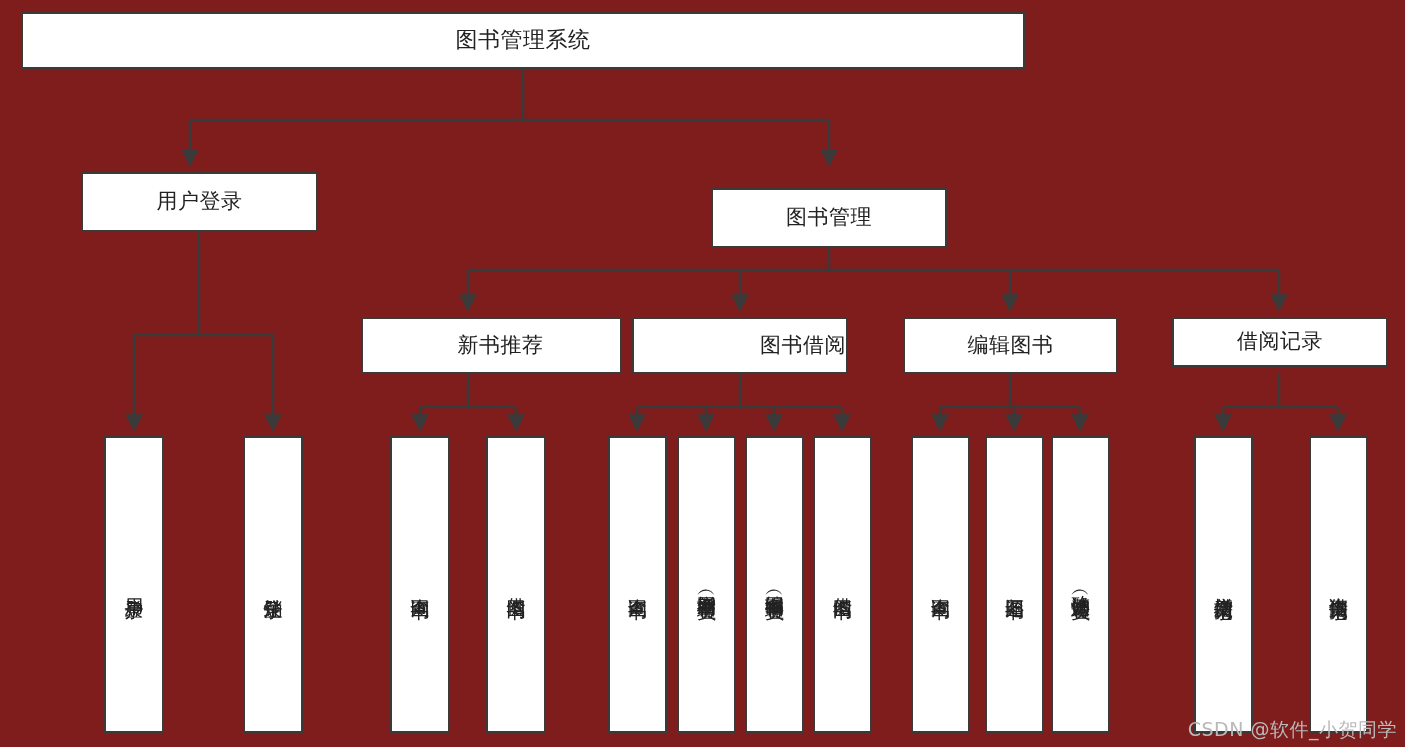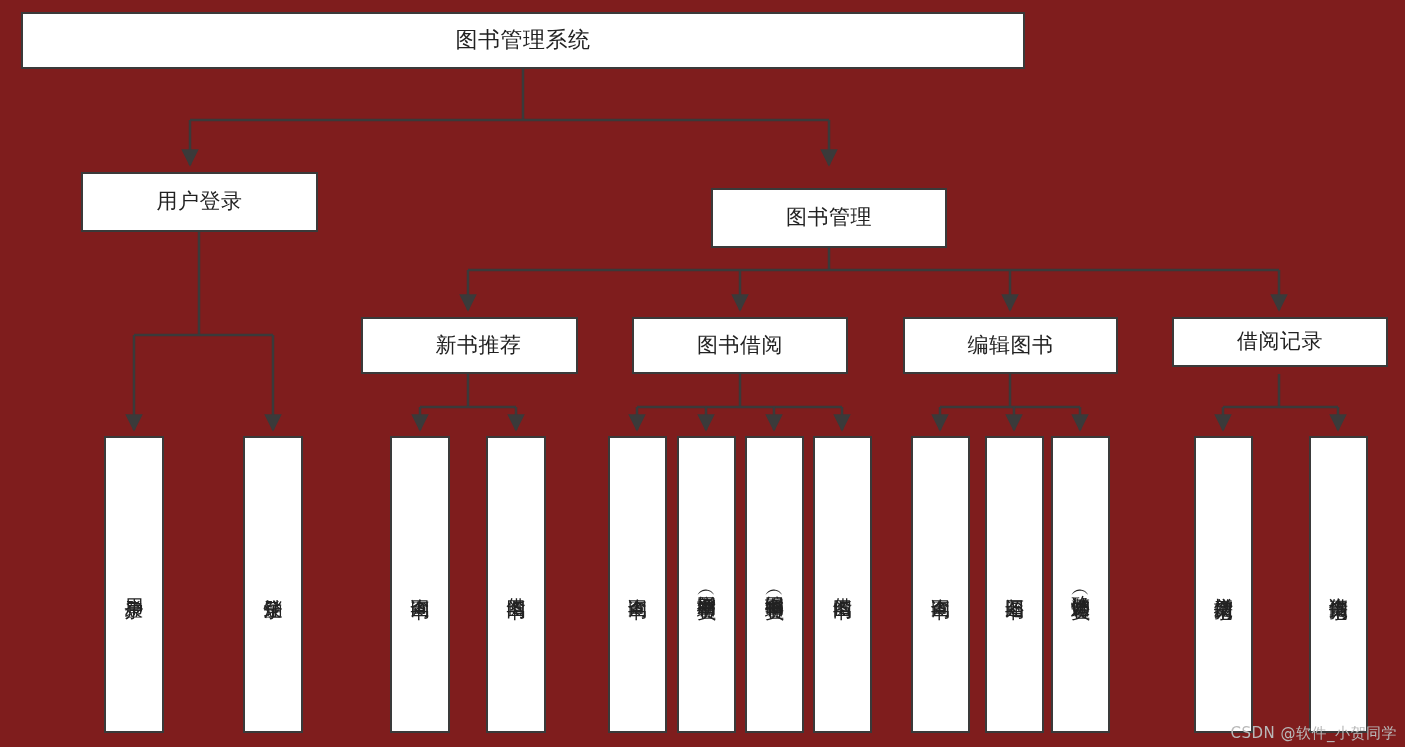--- a/index.html
+++ b/index.html
@@ -59,21 +59,21 @@
     line-height: 1.05;
     display: block;
   }
   .node-root {
     font-size: 22px;
   }
   #watermark {
     position: absolute;
     right: 8px;
     bottom: 4px;
-    font-size: 15px;
+    font-size: 19px;
     color: #b9b9b9;
     letter-spacing: 0.5px;
     white-space: nowrap;
     z-index: 5;
   }
 </style>
 </head>
 <body>
 
 <div id="diagram-root">
@@ -145,25 +145,25 @@
   </div>
 
   <div class="node node-h" style="left:81px; top:172px; width:237px; height:60px;">
     <span>用户登录</span>
   </div>
 
   <div class="node node-h" style="left:711px; top:188px; width:236px; height:60px;">
     <span>图书管理</span>
   </div>
 
-  <div class="node node-h" style="left:361px; top:317px; width:217px; height:57px;padding-left:18px;">
+  <div class="node node-h" style="left:361px; top:317px; width:261px; height:57px;padding-left:18px;">
     <span>新书推荐</span>
   </div>
 
-  <div class="node node-h" style="left:632px; top:317px; width:216px; height:57px;">
+  <div class="node node-h" style="left:632px; top:317px; width:216px; height:57px;justify-content:flex-end;">
     <span>图书借阅</span>
   </div>
 
   <div class="node node-h" style="left:903px; top:317px; width:215px; height:57px;">
     <span>编辑图书</span>
   </div>
 
   <div class="node node-h" style="left:1172px; top:317px; width:216px; height:50px;">
     <span>借阅记录</span>
   </div>

